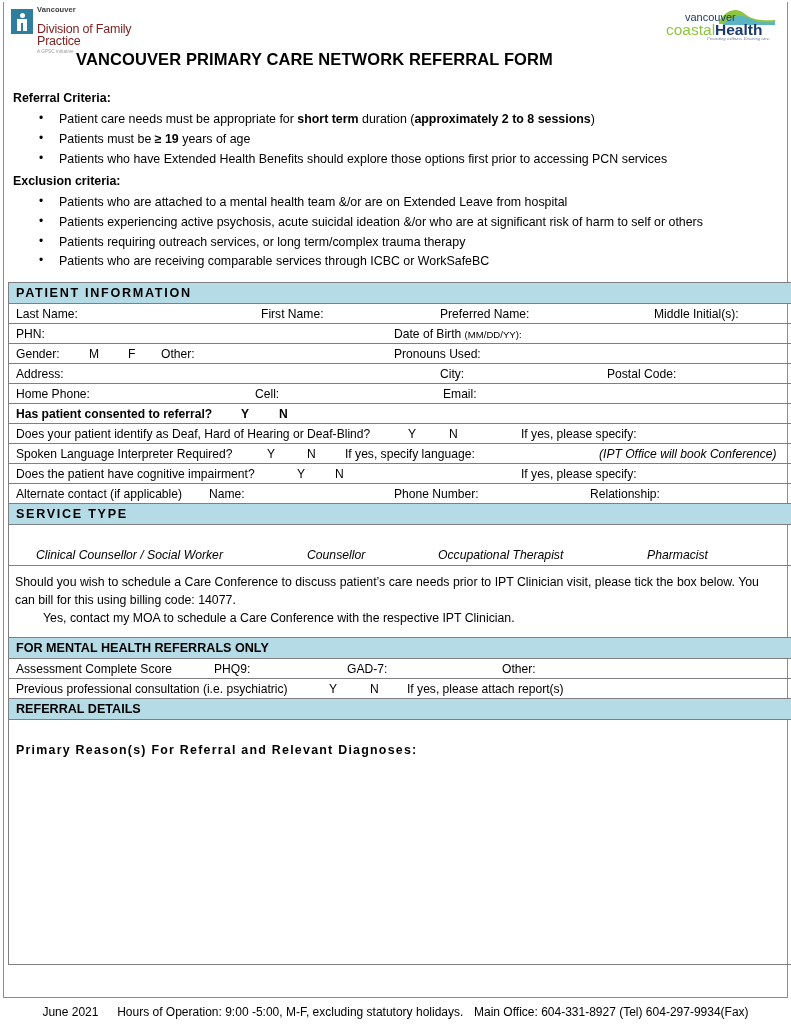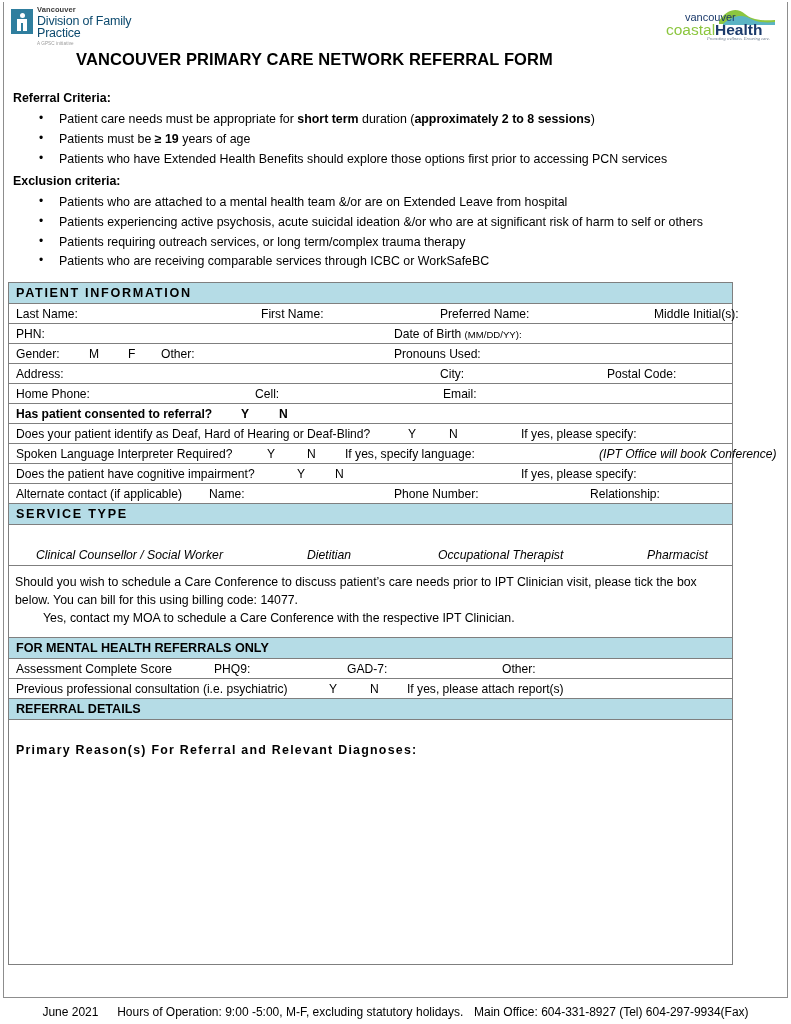--- a/index.html
+++ b/index.html
@@ -58,22 +58,22 @@
     position: absolute; left: 10px; top: 14px;
     width: 2px; height: 8px;
     background: #2f7e9e;
   }
   .dfp-text { margin-left: 4px; line-height: 1; padding-top: 1px; }
   .dfp-city {
     font-size: 7.5px; font-weight: bold; color: #3b3b3b;
     letter-spacing: .1px; display: block;
   }
   .dfp-name {
-    font-size: 12.5px; color: #0c4a6e; display: block;
-    margin-top: 1px; letter-spacing: -.2px;
+    font-size: 12.5px; color: #7f1d1d; display: block;
+    margin-top: 9px; letter-spacing: -.2px;
   }
   .dfp-tag {
     font-size: 4.6px; color: #9a9a9a; display: block;
     margin-top: 2px; letter-spacing: .1px;
   }
   .vch-logo {
     position: absolute; right: 8px; top: 2px;
     width: 116px; height: 36px;
   }
   .vch-logo svg { display: block; }
@@ -101,21 +101,21 @@
   }
   .criteria li::before {
     content: "\2022";
     position: absolute; left: 26px; top: -1px;
     font-size: 12px;
   }
   .criteria b { font-weight: bold; }
   
   .tbl {
     position: absolute; left: 8px; top: 282px;
-    width: 725px;
+    width: 784px;
     border: 1px solid #7f7f7f;
     border-collapse: collapse;
   }
   .row {
     border-bottom: 1px solid #7f7f7f;
     position: relative;
     height: 20px;
     font-size: 12.1px;
   }
   .row:last-child { border-bottom: none; }
@@ -298,21 +298,21 @@
       <span class="c" style="left:385px">Phone Number:</span>
       <span class="c" style="left:581px">Relationship:</span>
     </div>
 
     <div class="band">
       <span class="lbl spaced">SERVICE TYPE</span>
     </div>
 
     <div class="svc-row">
       <span class="c" style="left:27px">Clinical Counsellor / Social Worker</span>
-      <span class="c" style="left:298px">Dietitian</span>
+      <span class="c" style="left:298px">Counsellor</span>
       <span class="c" style="left:429px">Occupational Therapist</span>
       <span class="c" style="left:638px">Pharmacist</span>
     </div>
 
     <div class="cc-block">
       <span>Should you wish to schedule a Care Conference to discuss patient’s care needs prior to IPT Clinician visit, please tick the box below. You can bill for this using billing code: 14077.</span>
       <span class="tick">Yes, contact my MOA to schedule a Care Conference with the respective IPT Clinician.</span>
     </div>
 
     <div class="band">

